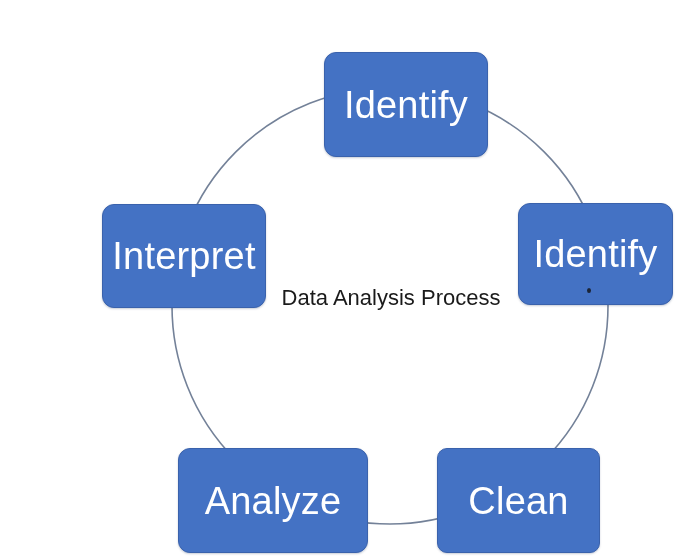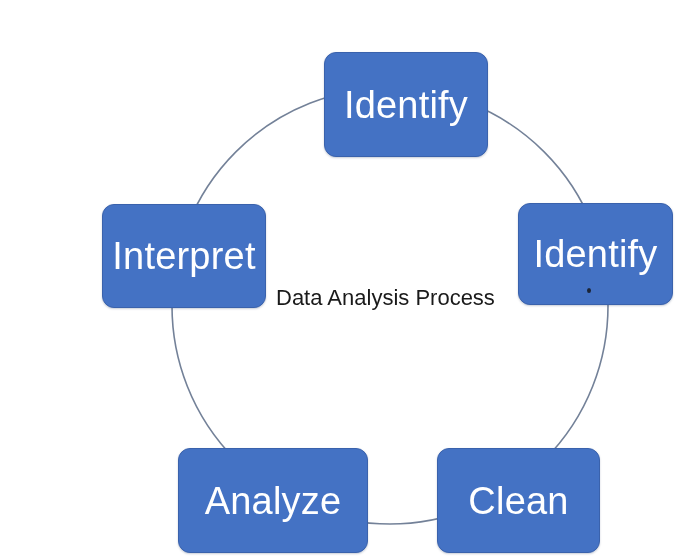--- a/index.html
+++ b/index.html
@@ -37,29 +37,30 @@
     color: #FFFFFF;
     font-size: 38px;
     font-weight: 400;
     letter-spacing: 0.2px;
     line-height: 1;
     white-space: nowrap;
   }
   
   #node-identify  { left: 324px; top: 52px;  width: 164px; height: 105px; }
   #node-collect   { left: 518px; top: 203px; width: 155px; height: 102px; }
-  #node-clean     { left: 437px; top: 448px; width: 163px; height: 105px; }
+  #node-clean     { left: 437px; top: 448px; width: 163px; height: 105px; border-radius: 10px; }
   #node-analyze   { left: 178px; top: 448px; width: 190px; height: 105px; }
   #node-interpret { left: 102px; top: 204px; width: 164px; height: 104px; }
 
   #center-label {
     position: absolute;
     left: 276px;
     top: 286px;
     width: 230px;
+    text-align: center;
     color: #1A1A1A;
     font-size: 22px;
     font-weight: 400;
     line-height: 1.1;
     white-space: nowrap;
   }
   #speck {
     position: absolute;
     left: 587px;
     top: 288px;

